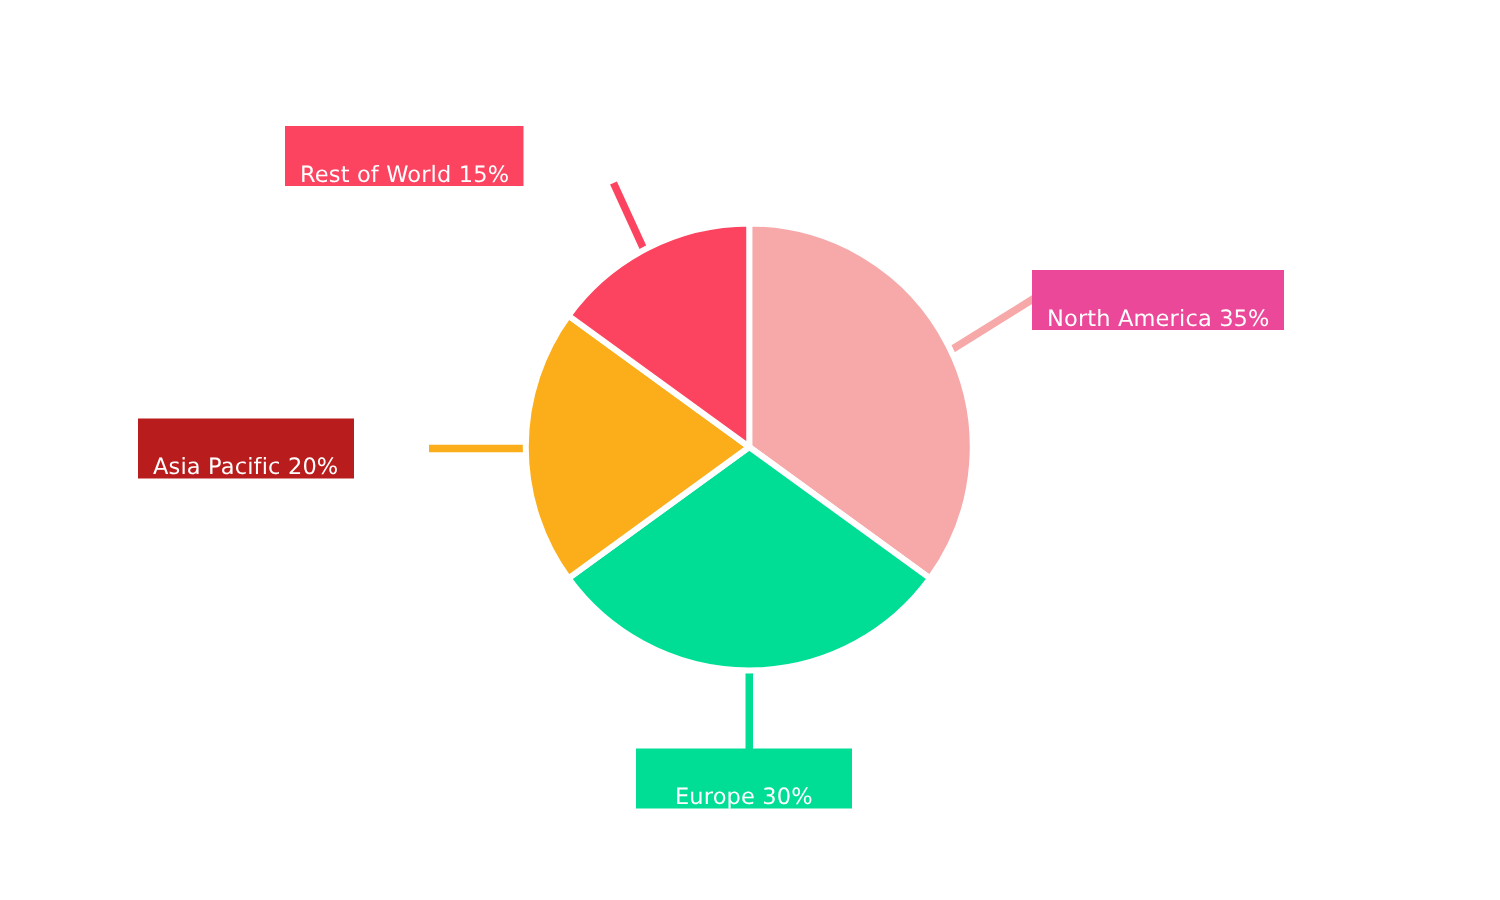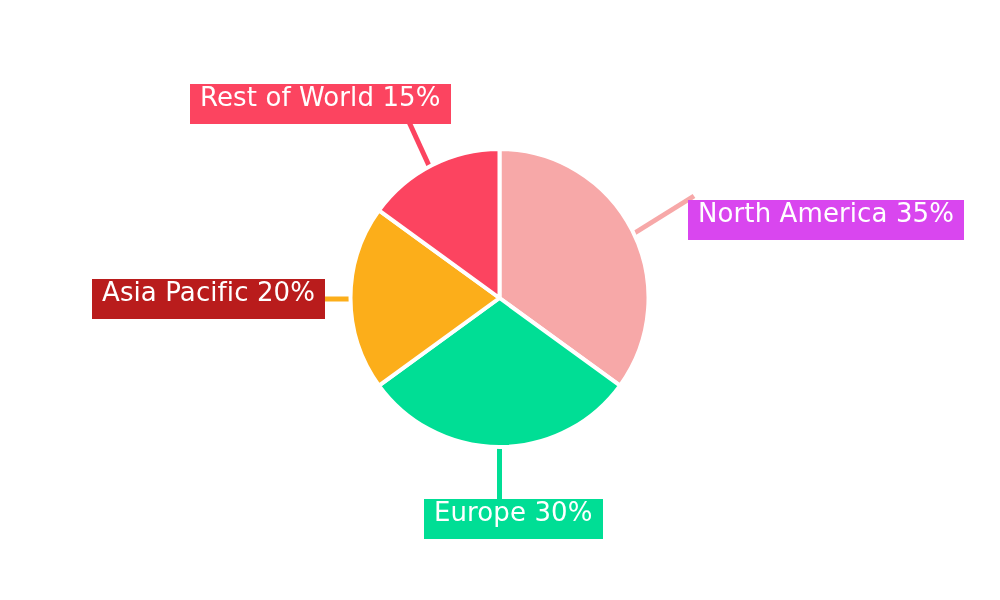--- a/index.html
+++ b/index.html
@@ -18,39 +18,39 @@
   #chart-svg {
     position: absolute;
     left: 0;
     top: 0;
     width: 1000px;
     height: 600px;
   }
   .callout-label {
     position: absolute;
     display: flex;
-    align-items: flex-start;
+    align-items: flex-end;
     color: #ffffff;
-    font-size: 26px;
+    font-size: 15px;
     line-height: 1;
     white-space: nowrap;
     letter-spacing: 0.1px;
     box-sizing: border-box;
   }
   #label-north-america {
     left: 688px;
     top: 180px;
     height: 40px;
     padding: 0 10px;
   }
   #label-europe {
     left: 424px;
     top: 499px;
     height: 40px;
-    padding: 0 10px;
+    padding: 0 26px;
   }
   #label-asia-pacific {
     left: 92px;
     top: 279px;
     height: 40px;
     padding: 0 10px;
   }
   #label-rest-of-world {
     left: 190px;
     top: 84px;
@@ -73,21 +73,21 @@
     </g>
 
   <g>
         <path d="M 499.5 298 L 499.5 149 A 149 149 0 0 1 620.0435321618672 385.5800025915785 Z" fill="#f7a8a8" stroke="#ffffff" stroke-width="4" stroke-linejoin="round"></path>
         <path d="M 499.5 298 L 620.0435321618672 385.5800025915785 A 149 149 0 0 1 378.9564678381329 385.58000259157853 Z" fill="#00de95" stroke="#ffffff" stroke-width="4" stroke-linejoin="round"></path>
         <path d="M 499.5 298 L 378.9564678381329 385.58000259157853 A 149 149 0 0 1 378.9564678381328 210.41999740842152 Z" fill="#fcae1a" stroke="#ffffff" stroke-width="4" stroke-linejoin="round"></path>
         <path d="M 499.5 298 L 378.9564678381328 210.41999740842152 A 149 149 0 0 1 499.5 149 Z" fill="#fc4460" stroke="#ffffff" stroke-width="4" stroke-linejoin="round"></path>
       </g>
     </svg>
 
-  <div class="callout-label" id="label-north-america" style="background:#d946ef;margin-top:20px;">
+  <div class="callout-label" id="label-north-america" style="background:#ec4899;">
     <span>North America 35%</span>
   </div>
 
   <div class="callout-label" id="label-europe" style="background:#00de95;">
     <span>Europe 30%</span>
   </div>
 
   <div class="callout-label" id="label-asia-pacific" style="background:#b91c1c;">
     <span>Asia Pacific 20%</span>
   </div>

